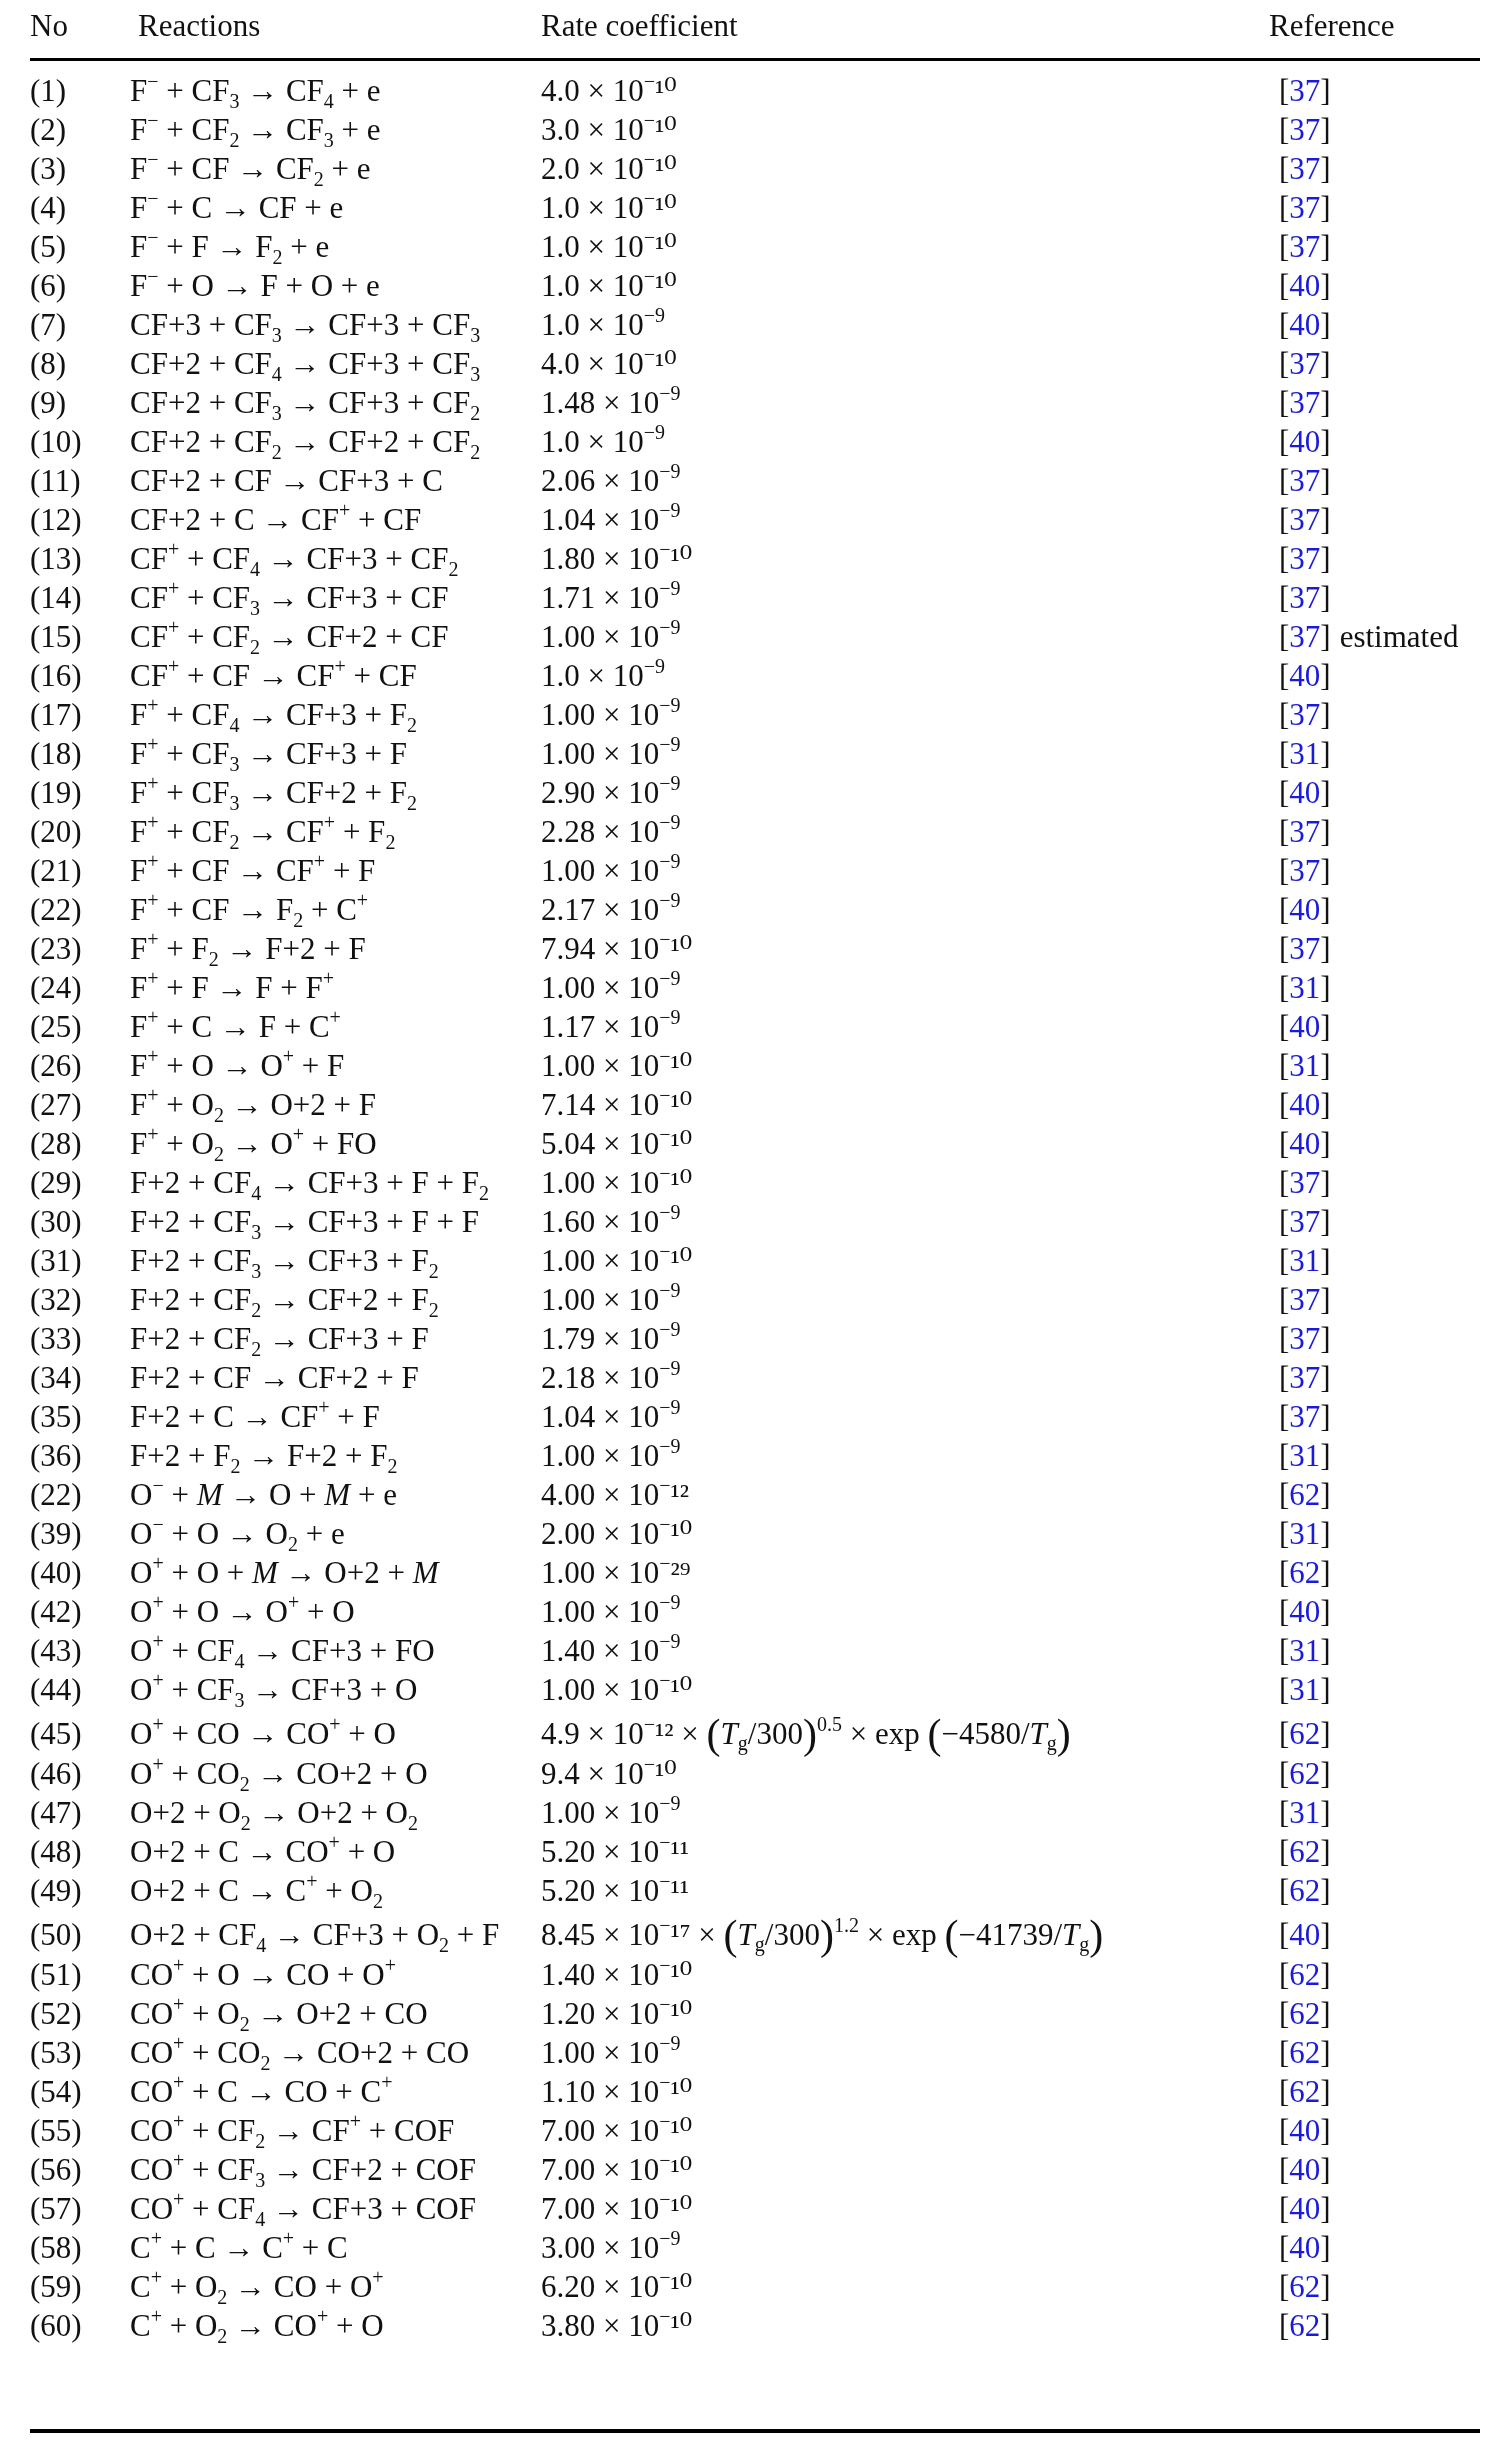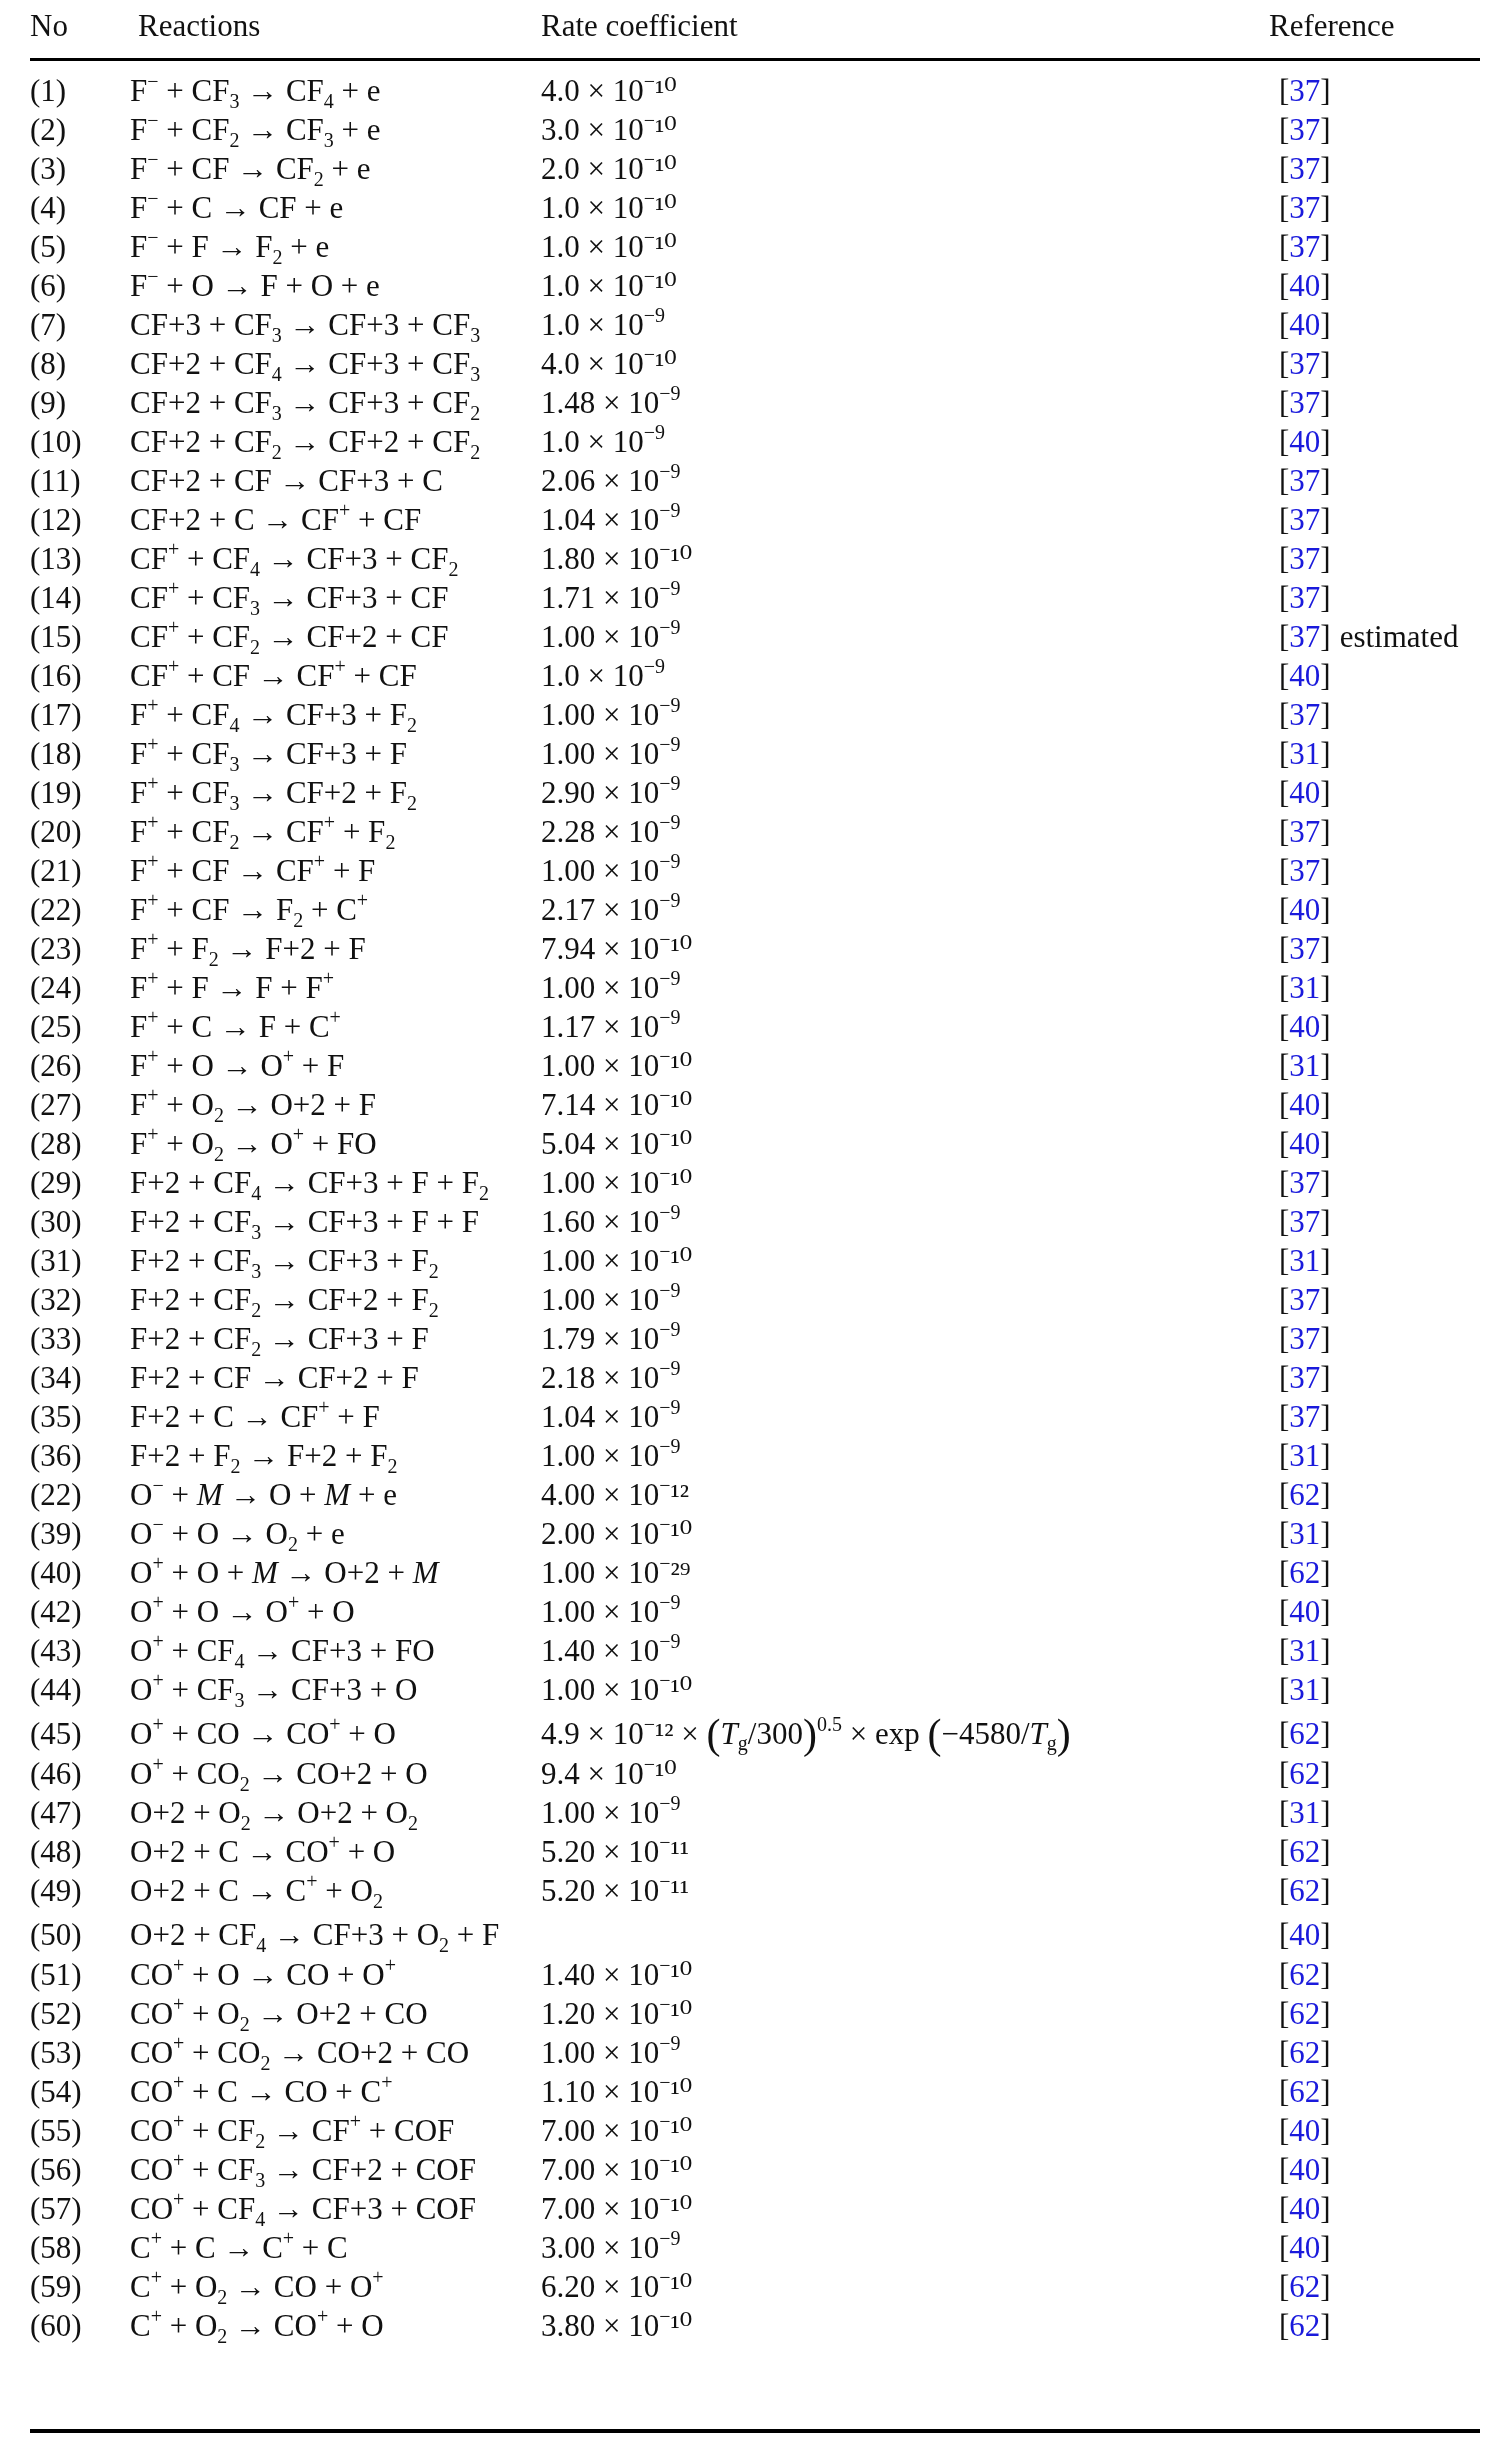--- a/index.html
+++ b/index.html
@@ -321,20 +321,21 @@
       </div>
       <div class="row">
         <span class="c-no">(49)</span>
         <span class="c-rx rx">O<span class="stack"><span>+</span><span>2</span></span> + C → C<sup>+</sup> + O<sub>2</sub></span>
         <span class="c-rate rate">5.20 × 10<sup>−</sup>¹¹</span>
         <span class="c-ref"><span class="ref-br">[</span><a class="ref-link">62</a><span class="ref-br">]</span></span>
       </div>
       <div class="row tall">
         <span class="c-no">(50)</span>
         <span class="c-rx rx">O<span class="stack"><span>+</span><span>2</span></span> + CF<sub>4</sub> → CF<span class="stack"><span>+</span><span>3</span></span> + O<sub>2</sub> + F</span>
+        <span class="c-rate rate">8.45 × 10<sup>−</sup>¹⁷ × <span class="big-paren">(</span><span class="it">T</span><sub>g</sub>/300<span class="big-paren">)</span><sup>1.2</sup> × exp <span class="big-paren">(</span>−41739/<span class="it">T</span><sub>g</sub><span class="big-paren">)</span></span>
         <span class="c-ref"><span class="ref-br">[</span><a class="ref-link">40</a><span class="ref-br">]</span></span>
       </div>
       <div class="row">
         <span class="c-no">(51)</span>
         <span class="c-rx rx">CO<sup>+</sup> + O → CO + O<sup>+</sup></span>
         <span class="c-rate rate">1.40 × 10<sup>−</sup>¹⁰</span>
         <span class="c-ref"><span class="ref-br">[</span><a class="ref-link">62</a><span class="ref-br">]</span></span>
       </div>
       <div class="row">
         <span class="c-no">(52)</span>

